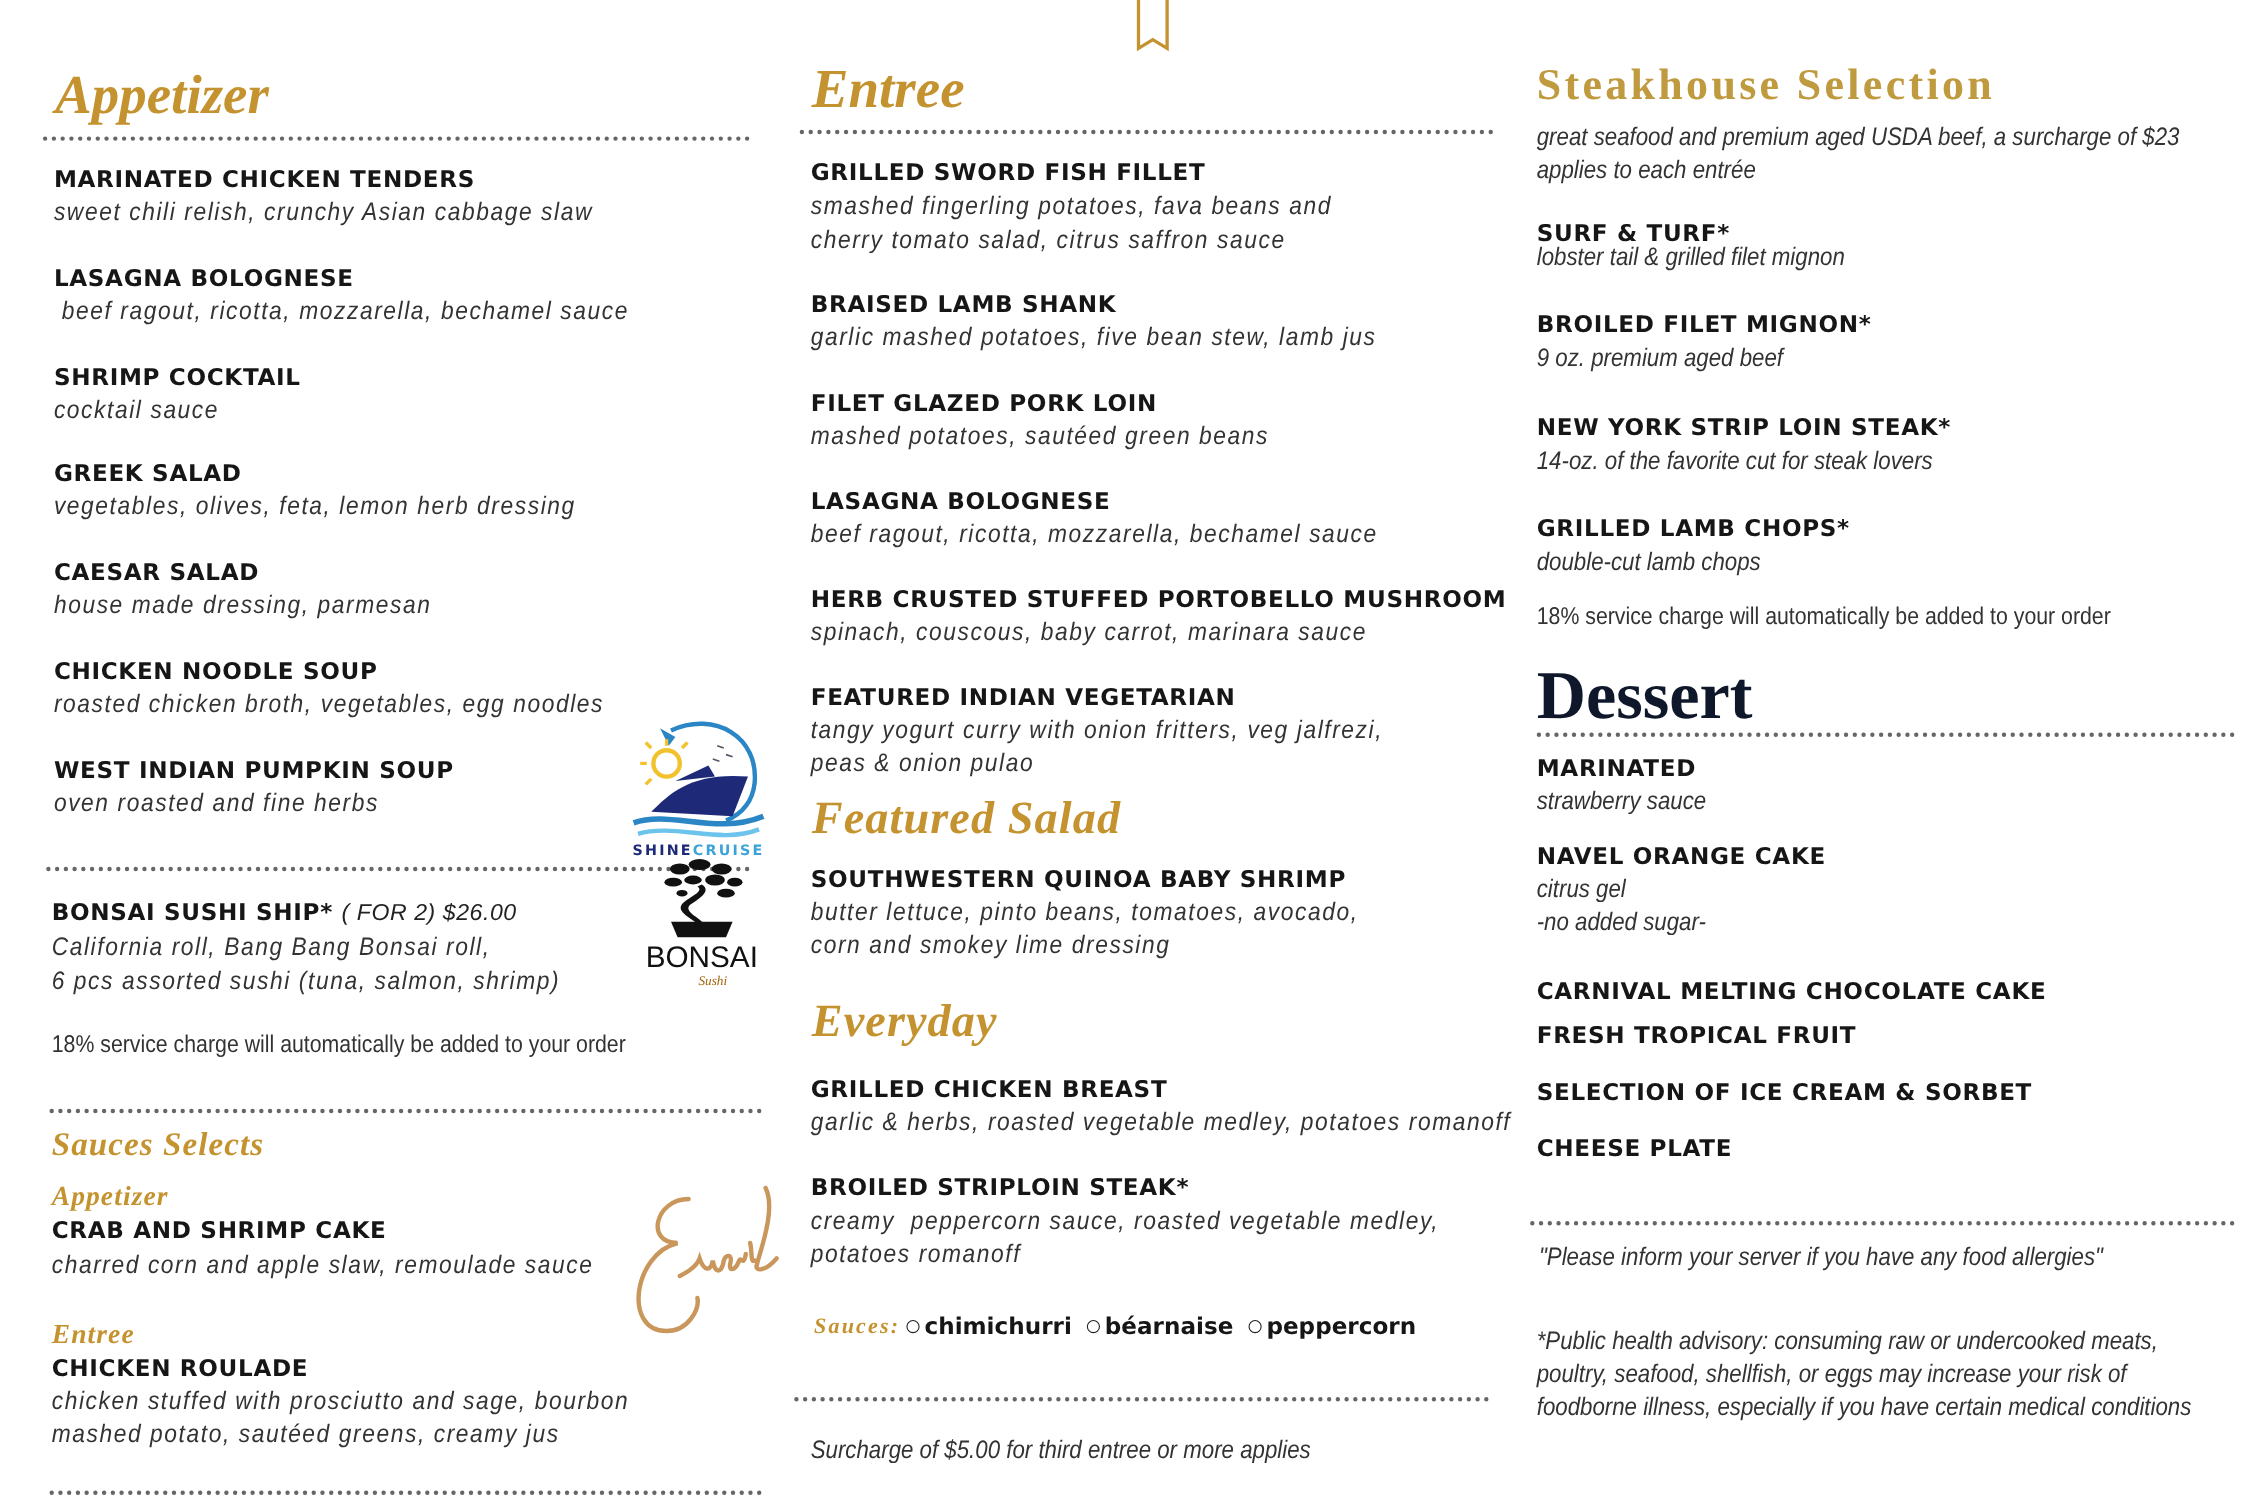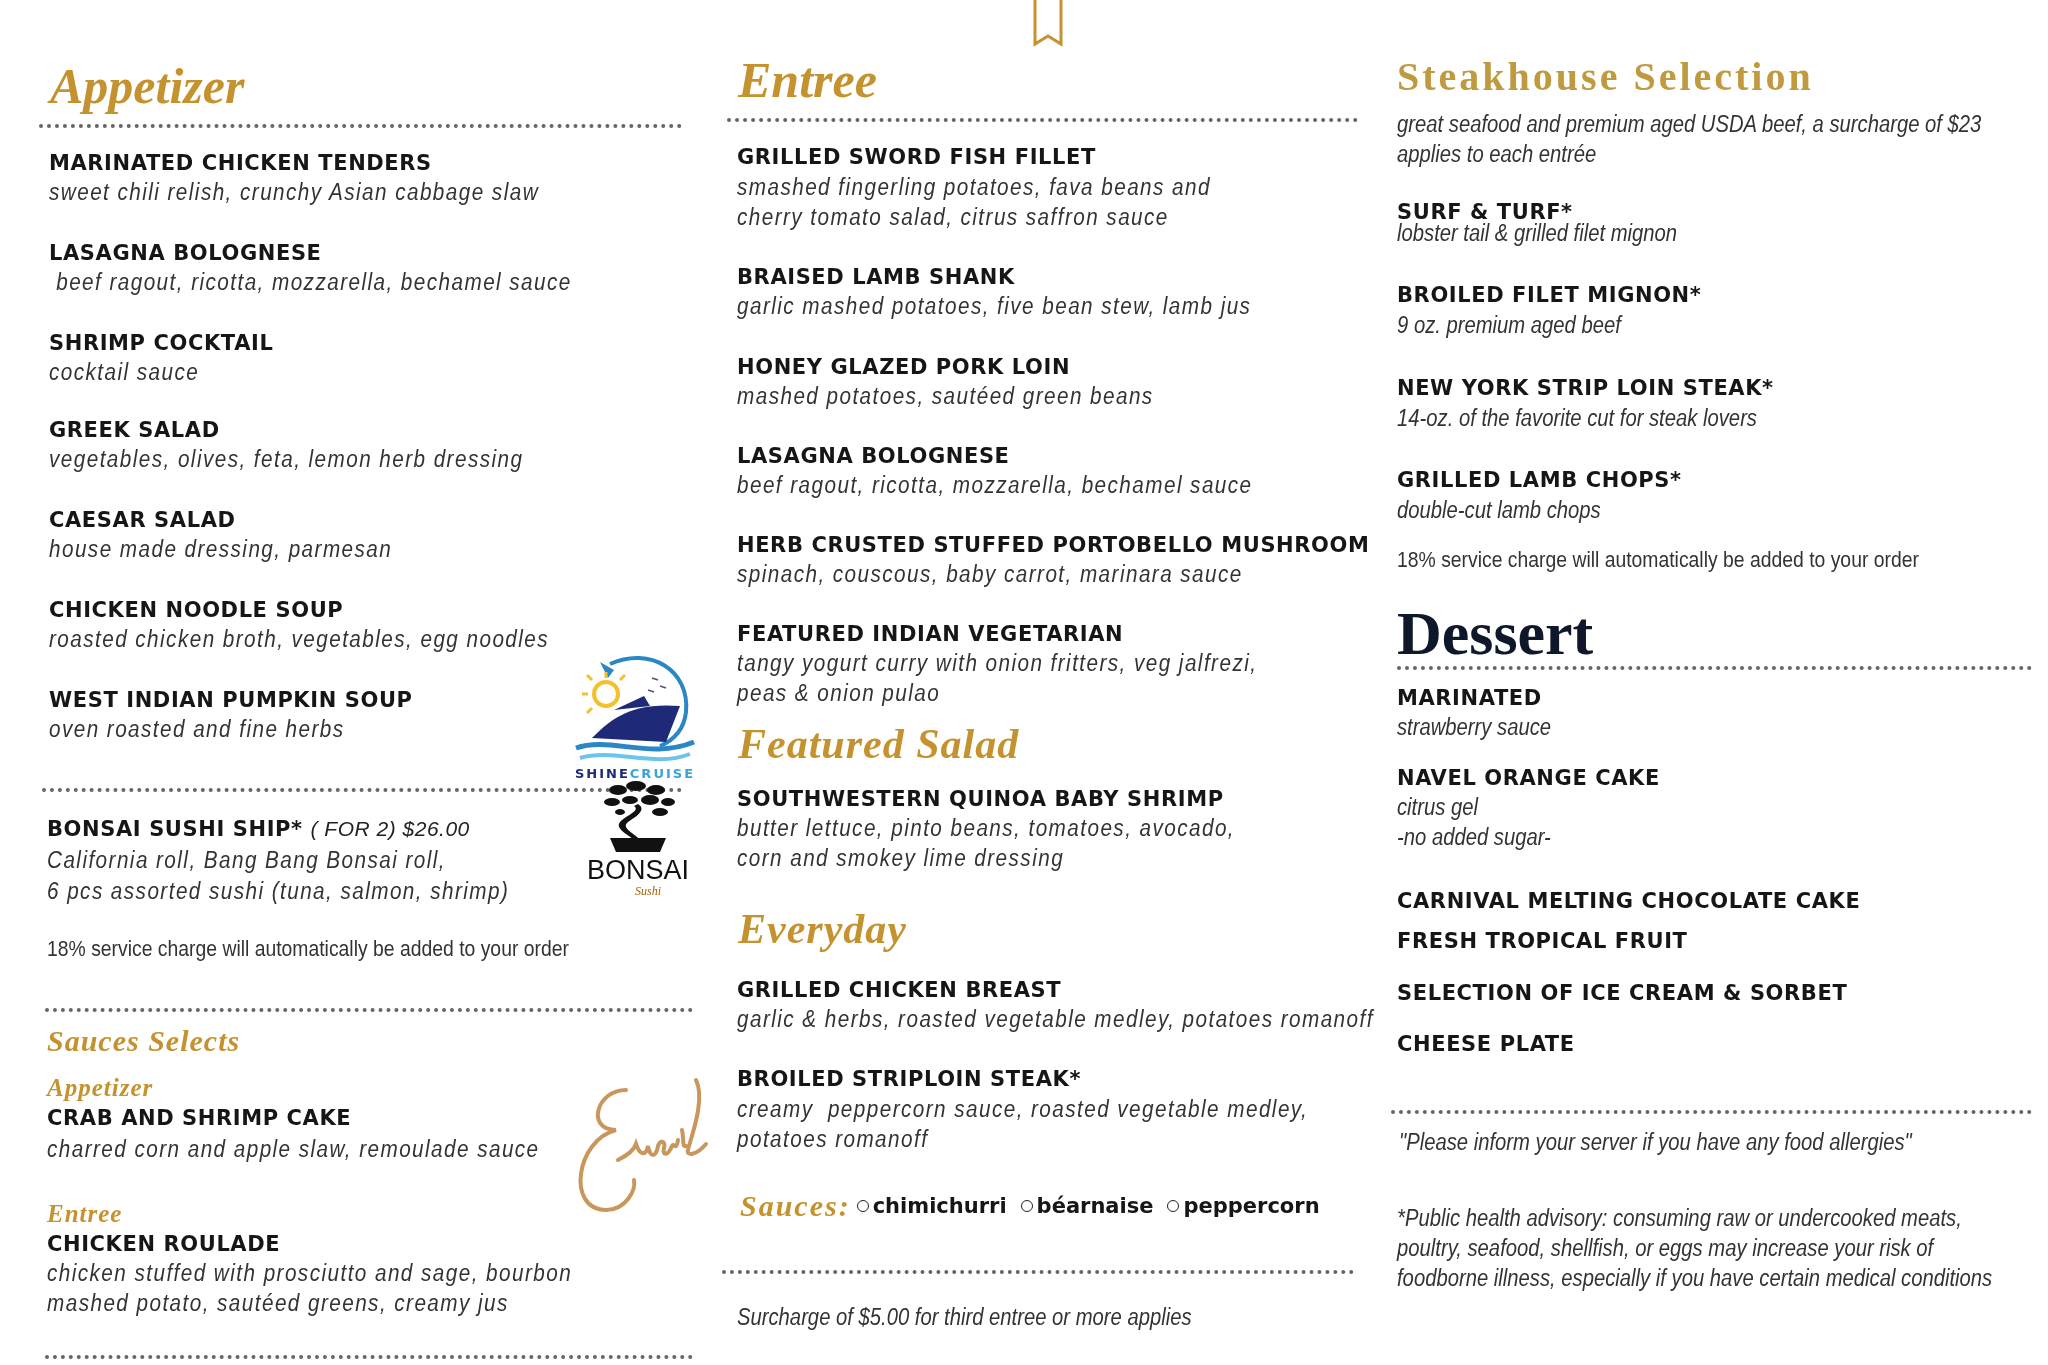--- a/index.html
+++ b/index.html
@@ -137,21 +137,21 @@
 <div class="abs dots" style="left:727px; top:118px; width:631px;"></div>
 
 <div>
   <div class="abs item-name" style="left:737px; top:143px;">GRILLED SWORD FISH FILLET</div>
   <div class="abs item-desc" style="left:737px; top:172px;">smashed fingerling potatoes, fava beans and</div>
   <div class="abs item-desc" style="left:737px; top:202px;">cherry tomato salad, citrus saffron sauce</div>
 
   <div class="abs item-name" style="left:737px; top:263px;">BRAISED  LAMB SHANK</div>
   <div class="abs item-desc" style="left:737px; top:291px;">garlic mashed potatoes, five bean stew, lamb jus</div>
 
-  <div class="abs item-name" style="left:737px; top:353px;">HONEY GLAZED PORK LOIN</div>
+  <div class="abs item-name" style="left:737px; top:353px;">FILET GLAZED PORK LOIN</div>
   <div class="abs item-desc" style="left:737px; top:381px;">mashed potatoes, sautéed green beans</div>
 
   <div class="abs item-name" style="left:737px; top:442px;">LASAGNA BOLOGNESE</div>
   <div class="abs item-desc" style="left:737px; top:470px;">beef ragout, ricotta, mozzarella, bechamel sauce</div>
 
   <div class="abs item-name" style="left:737px; top:531px;">HERB CRUSTED STUFFED PORTOBELLO MUSHROOM</div>
   <div class="abs item-desc" style="left:737px; top:559px;">spinach, couscous, baby carrot, marinara sauce</div>
 
   <div class="abs item-name" style="left:737px; top:620px;">FEATURED INDIAN VEGETARIAN</div>
   <div class="abs item-desc" style="left:737px; top:648px;">tangy yogurt curry with onion fritters, veg jalfrezi,</div>
@@ -165,21 +165,21 @@
 
 <div class="abs h2" style="left:738px; top:905px;">Everyday</div>
 <div class="abs item-name" style="left:737px; top:976px;">GRILLED CHICKEN BREAST</div>
 <div class="abs item-desc" style="left:737px; top:1004px;">garlic &amp; herbs, roasted vegetable medley, potatoes romanoff</div>
 
 <div class="abs item-name" style="left:737px; top:1065px;text-align:right;">BROILED STRIPLOIN STEAK*</div>
 <div class="abs item-desc" style="left:737px; top:1094px;">creamy  peppercorn sauce, roasted vegetable medley,</div>
 <div class="abs item-desc" style="left:737px; top:1124px;">potatoes romanoff</div>
 
 <div class="abs" style="left:740px; top:1189px; display:flex; align-items:center; white-space:nowrap;">
-  <span class="h3" style="font-size:30px; margin-right:6px; letter-spacing:2px;">Sauces:</span>
+  <span class="h3" style="font-size:20px; margin-right:6px; letter-spacing:2px;">Sauces:</span>
   <span class="sauce-opt">
       <span class="radio"></span>
       <span>chimichurri</span>
     </span>
   <span class="sauce-opt">
       <span class="radio"></span>
       <span>béarnaise</span>
     </span>
   <span class="sauce-opt">
       <span class="radio"></span>

